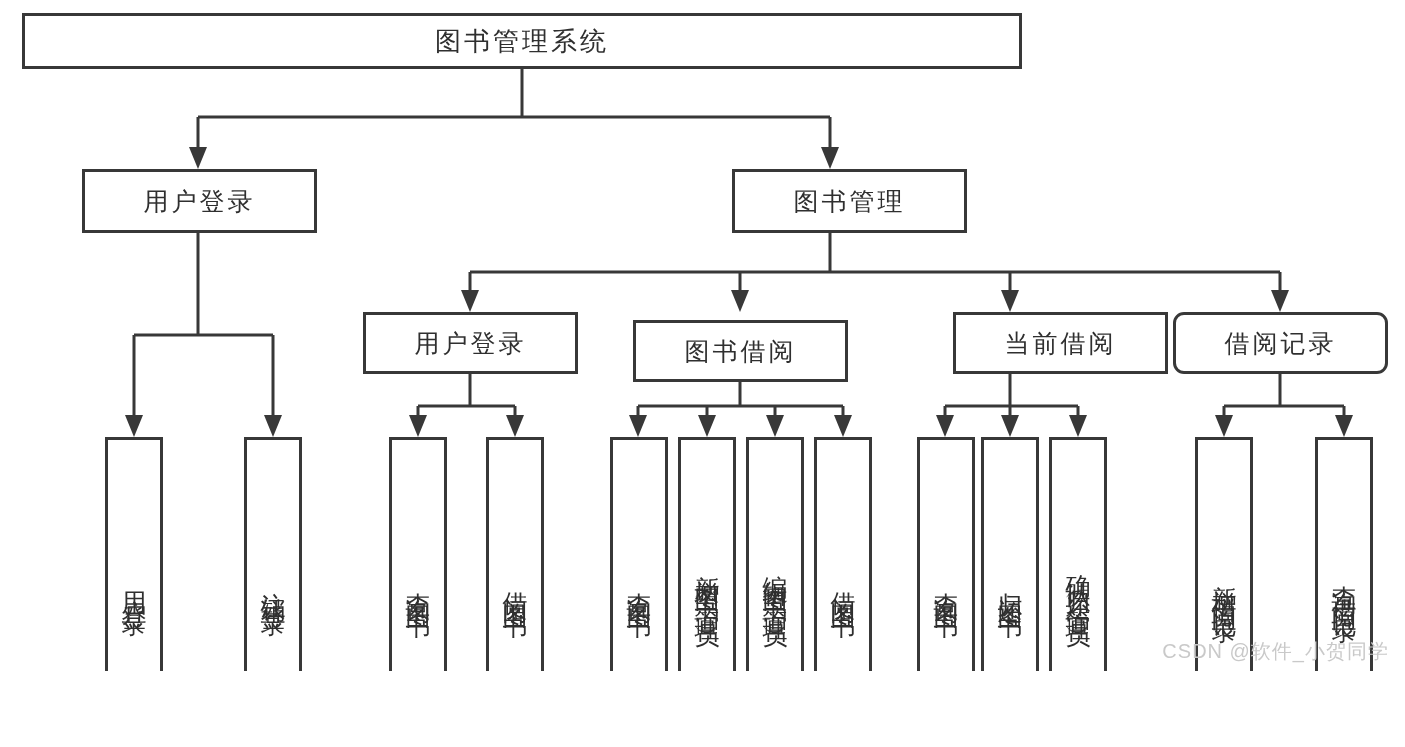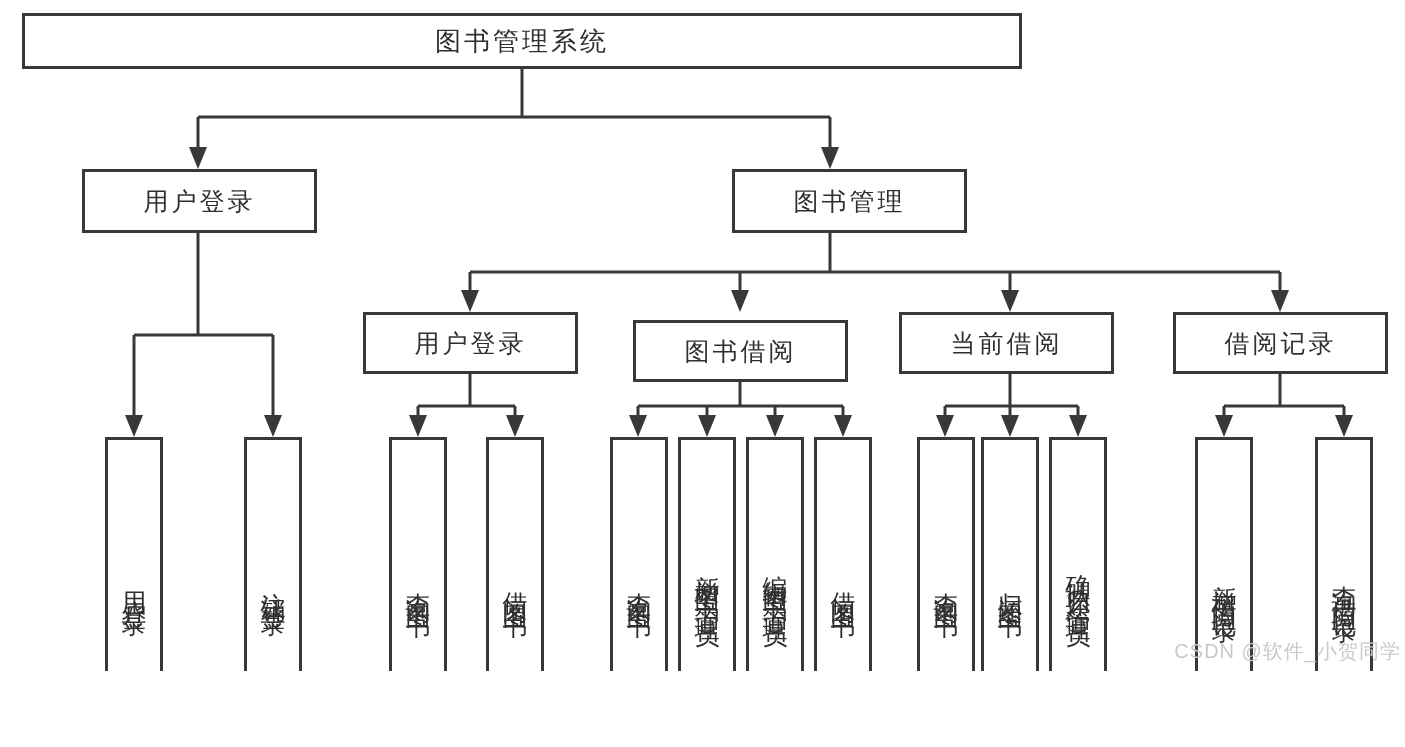--- a/index.html
+++ b/index.html
@@ -58,21 +58,21 @@
     writing-mode: vertical-rl;
     text-orientation: mixed;
     font-size: 25px;
     letter-spacing: 7px;
     line-height: 1;
     color: var(--text);
     white-space: nowrap;
   }
   .watermark {
     position: absolute;
-    right: 4px;
+    right: 16px;
     bottom: 6px;
     font-size: 20px;
     letter-spacing: 1px;
     color: var(--watermark);
     z-index: 5;
     white-space: nowrap;
   }
 </style>
 </head>
 <body>
@@ -139,24 +139,24 @@
   <div class="hbox" style="left:732px; top:169px; width:235px; height:64px;">
     <span>图书管理</span>
   </div>
 
   <div class="hbox" style="left:363px; top:312px; width:215px; height:62px;">
     <span>用户登录</span>
   </div>
   <div class="hbox" style="left:633px; top:312px; width:215px; height:62px;margin-top:8px;">
     <span>图书借阅</span>
   </div>
-  <div class="hbox" style="left:899px; top:312px; width:215px; height:62px;">
+  <div class="hbox" style="left:953px; top:312px; width:215px; height:62px;">
     <span>当前借阅</span>
   </div>
-  <div class="hbox" style="left:1173px; top:312px; width:215px; height:62px;">
+  <div class="hbox" style="left:1173px; top:312px; width:215px; height:62px;border-radius:11px;">
     <span>借阅记录</span>
   </div>
 
   <div class="leaf" style="left:105px;">
     <span>用户登录</span>
   </div>
   <div class="leaf" style="left:244px;">
     <span>注销登录</span>
   </div>
 

